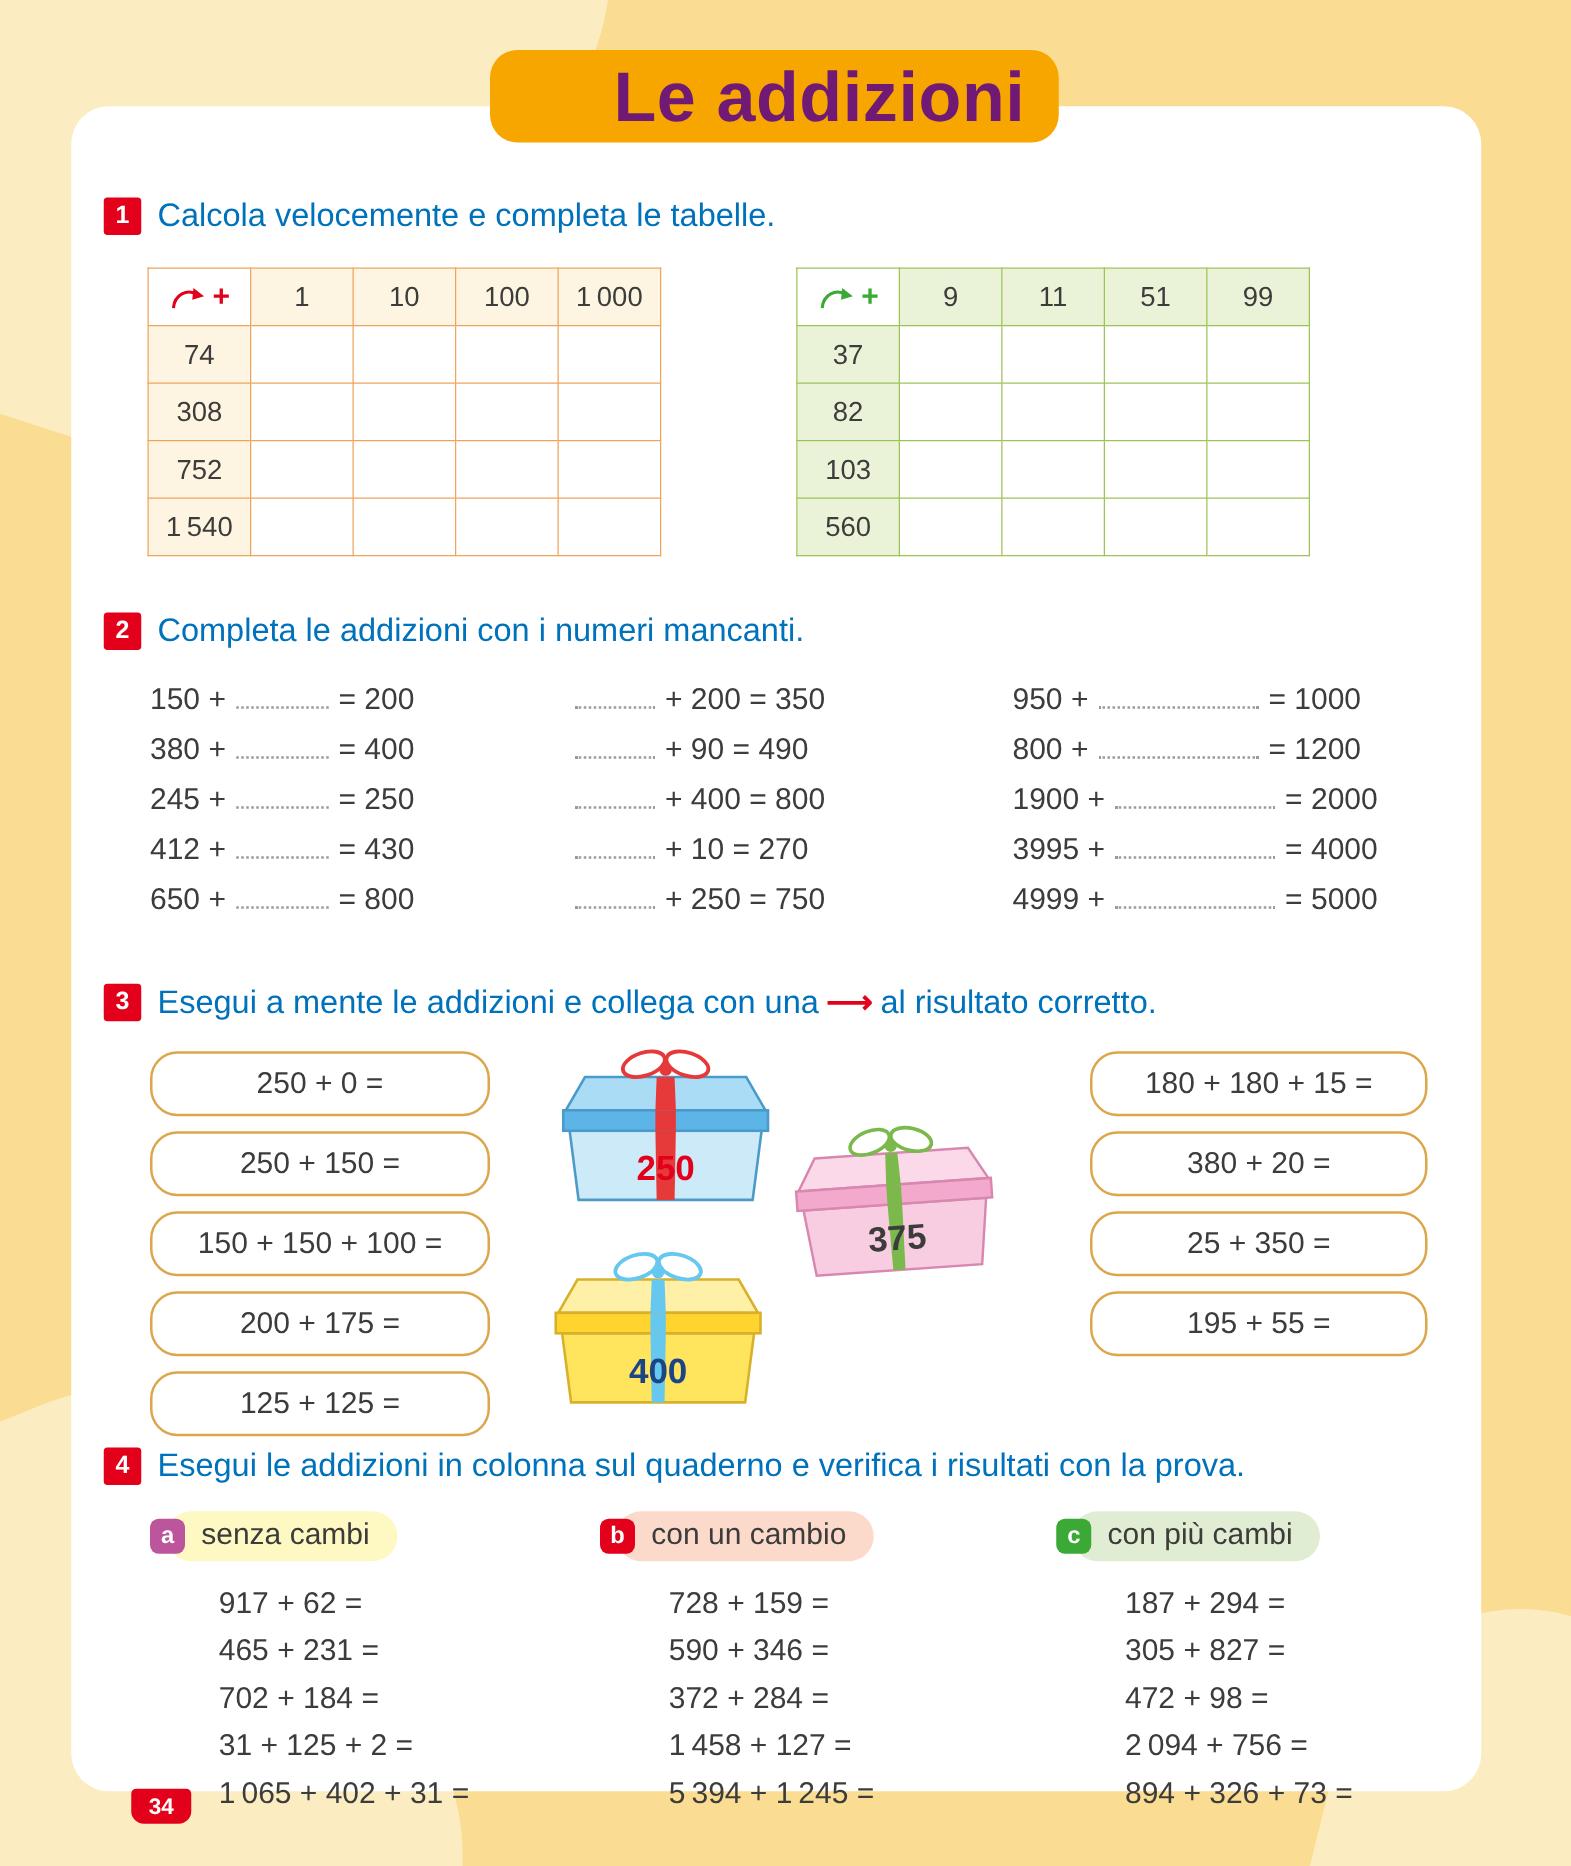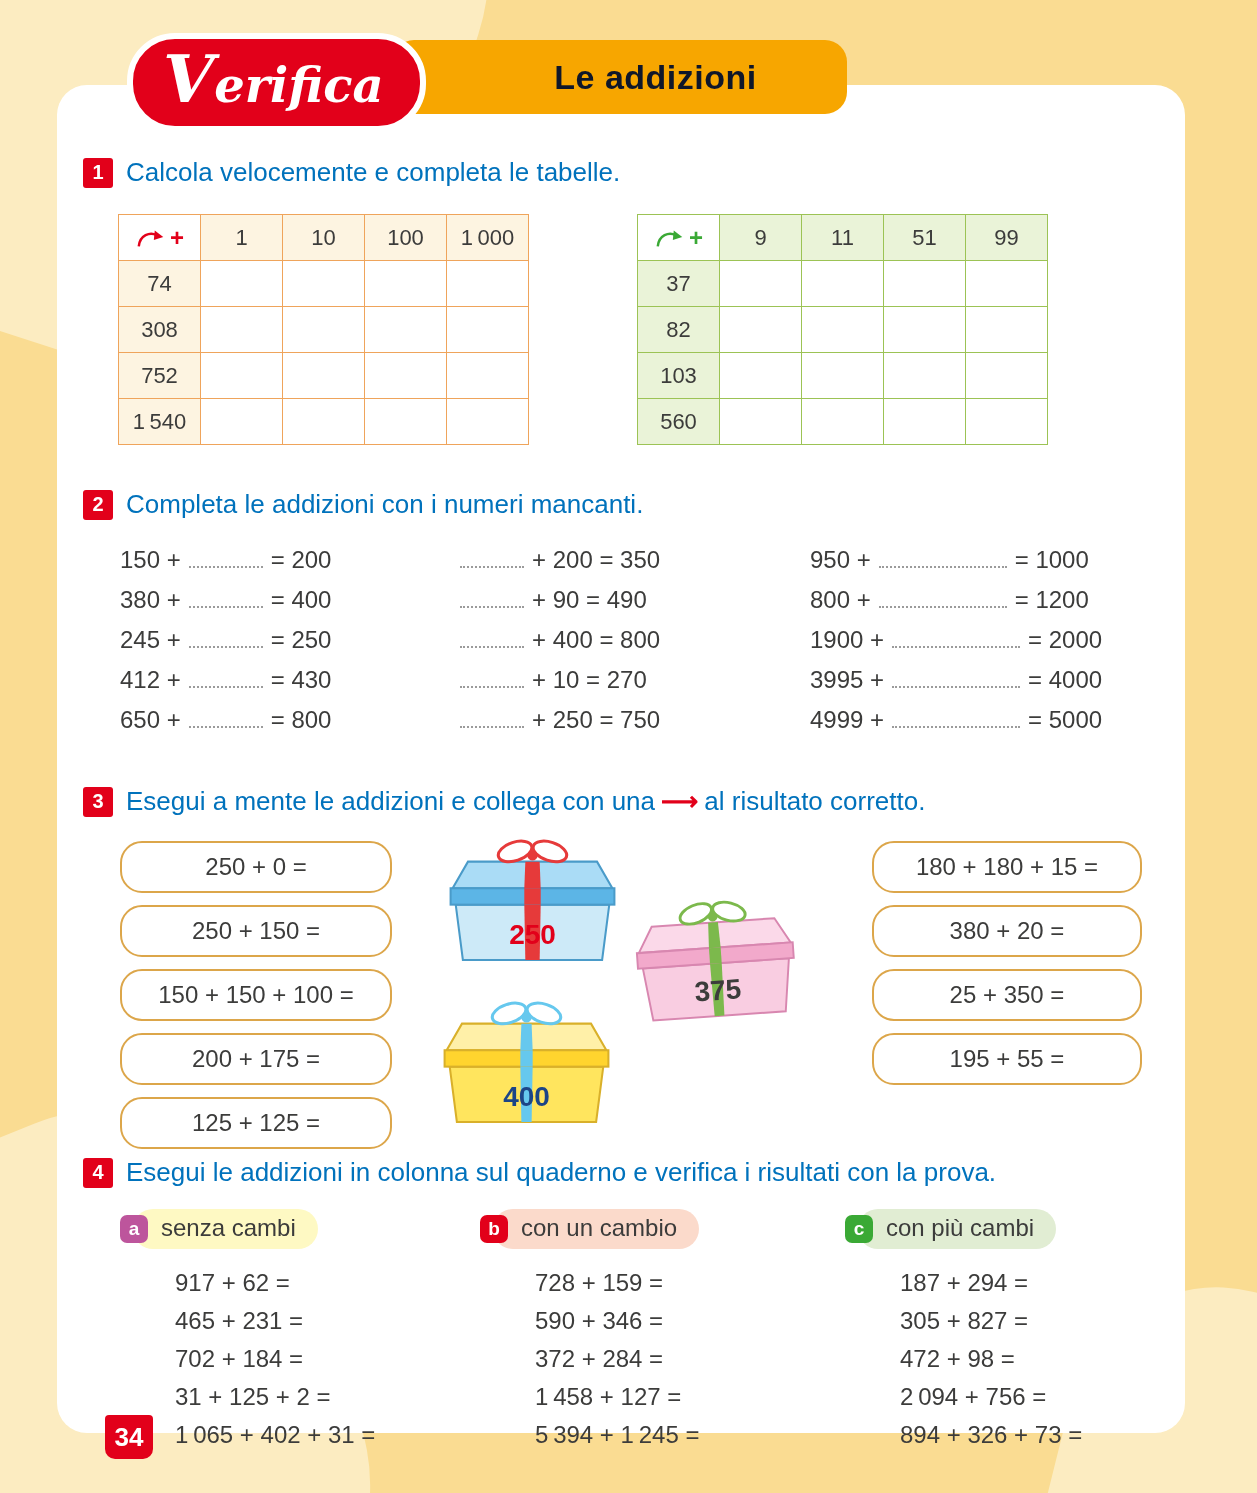--- a/index.html
+++ b/index.html
@@ -31,21 +31,21 @@
   .badge-text {
     display:block; color:#ffffff; font-family:"DejaVu Serif", serif;
     font-style:italic; font-weight:bold; font-size:48px; line-height:0.98;
   }
   .badge-text::first-letter { font-size:66px; }
   .title-bar {
     position:absolute; top:-45px; left:335px; width:455px; height:74px; z-index:2;
     background:#f7a600; border-radius:22px;
     display:flex; align-items:center; justify-content:center; padding-left:72px;
   }
-  .title-text { color:#0f172a; font-weight:bold; font-size:34px; letter-spacing:0.5px; }
+  .title-text { color:#701a75; font-weight:bold; font-size:56px; letter-spacing:0.5px; }
 
   
   .sec-head { display:flex; align-items:center; gap:13px; }
   .sec-num {
     width:30px; height:30px; background:#e2001a; color:#fff; font-weight:bold;
     font-size:20px; display:flex; align-items:center; justify-content:center; border-radius:3px;
     flex:0 0 auto;
   }
   .sec-title { color:#0072bc; font-size:26px; }
   .arrow-red { color:#e2001a; font-weight:bold; margin:0 6px; }
@@ -106,39 +106,36 @@
   }
   .lbl-pill { margin-left:-15px; padding:5px 22px 7px 28px; border-radius:20px; font-size:24px; }
   .letter-a { background:#bd559c; }  .pill-a { background:#fef9c3; }
   .letter-b { background:#e2001a; }  .pill-b { background:#fbdacb; }
   .letter-c { background:#3aa935; }  .pill-c { background:#e1edd3; }
   .s4-eqs { margin:16px 0 0 55px; }
   .s4-eqs div { line-height:38px; font-size:24px; white-space:nowrap; }
 
   
   .page-num {
-    position:absolute; left:48px; bottom:-26px; width:48px; height:44px;
-    background:#e2001a; color:#fff; font-weight:bold; font-size:26px;
+    position:absolute; left:48px; bottom:-26px; width:48px; height:28px;
+    background:#e2001a; color:#fff; font-weight:bold; font-size:18px;
     display:flex; align-items:center; justify-content:center; border-radius:4px 4px 10px 10px;
   }
 </style>
 </head>
 <body>
 
 <div class="deco deco1"></div>
 <div class="deco deco2"></div>
 <div class="deco deco3"></div>
 
 <div class="page">
 
   <div class="title-bar">
     <span class="title-text">Le addizioni</span>
-  </div>
-  <div class="badge">
-    <span class="badge-text">Verifica</span>
   </div>
 
   <div class="sec-head">
     <span class="sec-num">1</span>
     <span class="sec-title">Calcola velocemente e completa le tabelle.</span>
   </div>
 
   <div class="tables-row">
     <table class="vtab orange">
       <tbody>

